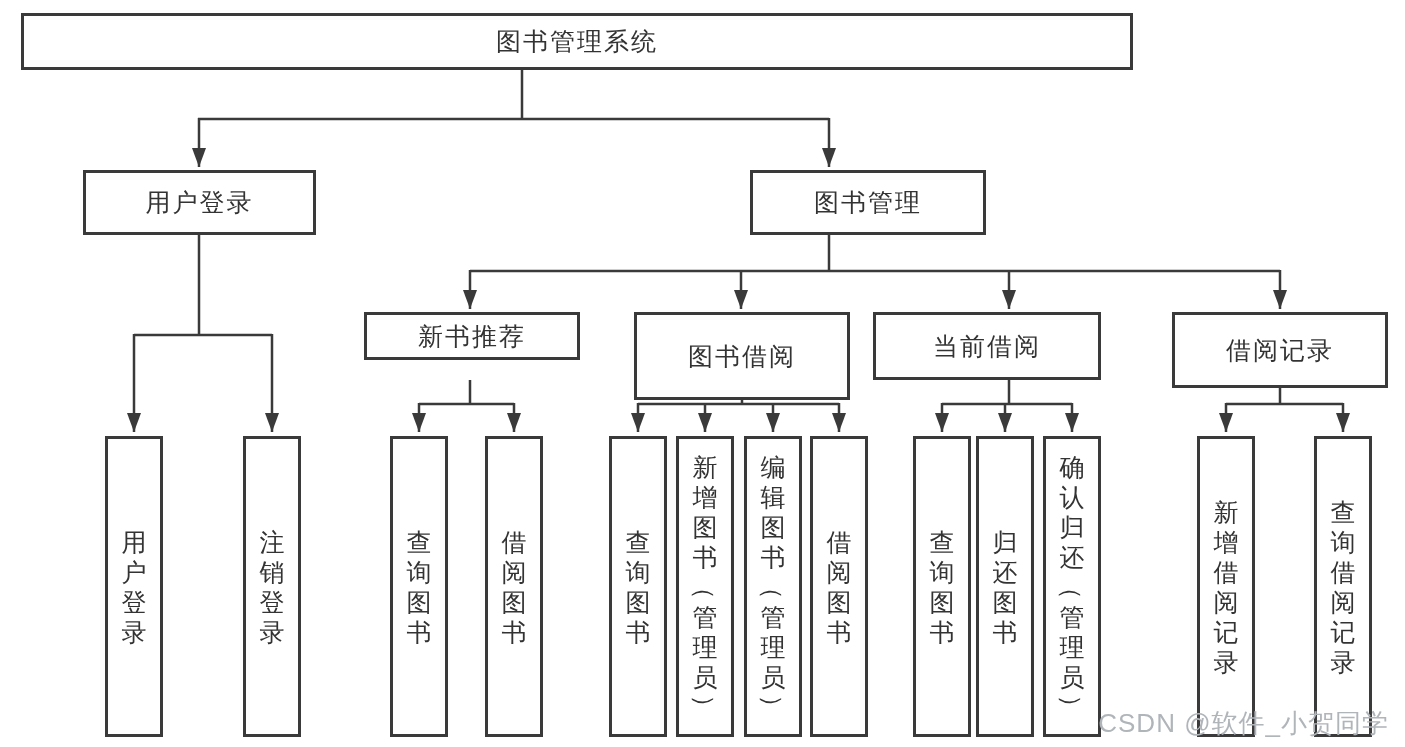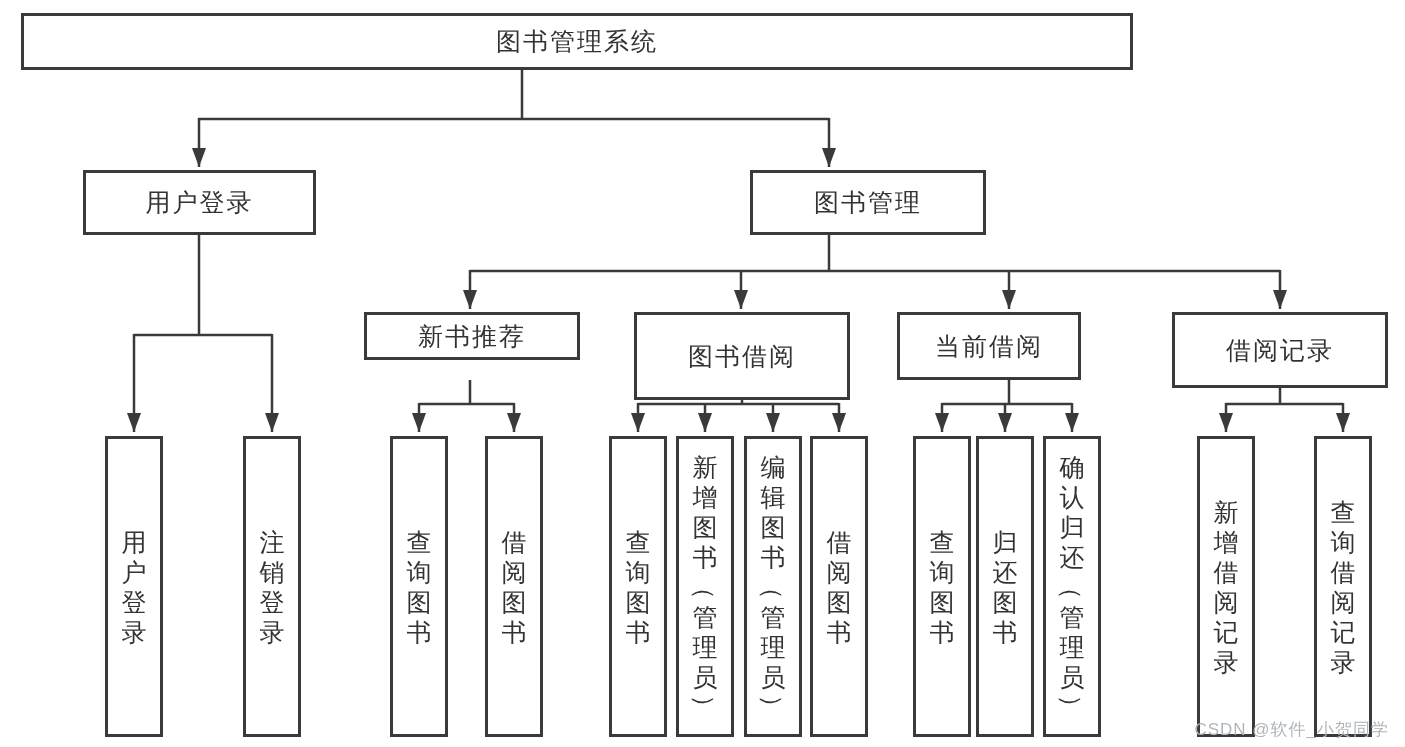--- a/index.html
+++ b/index.html
@@ -43,21 +43,21 @@
     width:30px;
     font-size:25px;
     text-align:center;
     color:var(--text);
   }
   .vchar.rot{transform:rotate(90deg);}
   .watermark{
     position:absolute;
     right:16px;
     bottom:6px;
-    font-size:17px;
+    font-size:26px;
     letter-spacing:1px;
     color:var(--watermark);
     white-space:nowrap;
   }
 </style>
 </head>
 <body>
 
 <div class="canvas">
 
@@ -114,21 +114,21 @@
   <div class="box" style="left:711px;top:170px;width:236px;height:65px;margin-left:39px;">
     <span class="hlabel">图书管理</span>
   </div>
 
   <div class="box" style="left:364px;top:312px;width:216px;height:48px;">
     <span class="hlabel">新书推荐</span>
   </div>
   <div class="box" style="left:634px;top:312px;width:216px;height:88px;">
     <span class="hlabel">图书借阅</span>
   </div>
-  <div class="box" style="left:897px;top:312px;width:184px;height:68px;">
+  <div class="box" style="left:873px;top:312px;width:228px;height:68px;">
     <span class="hlabel">当前借阅</span>
   </div>
   <div class="box" style="left:1172px;top:312px;width:216px;height:76px;">
     <span class="hlabel">借阅记录</span>
   </div>
 
   <div class="box leaf" style="left:105px;top:436px;width:58px;height:301px;">
     <span class="vlabel">
         <span class="vchar">用</span>
         <span class="vchar">户</span>

